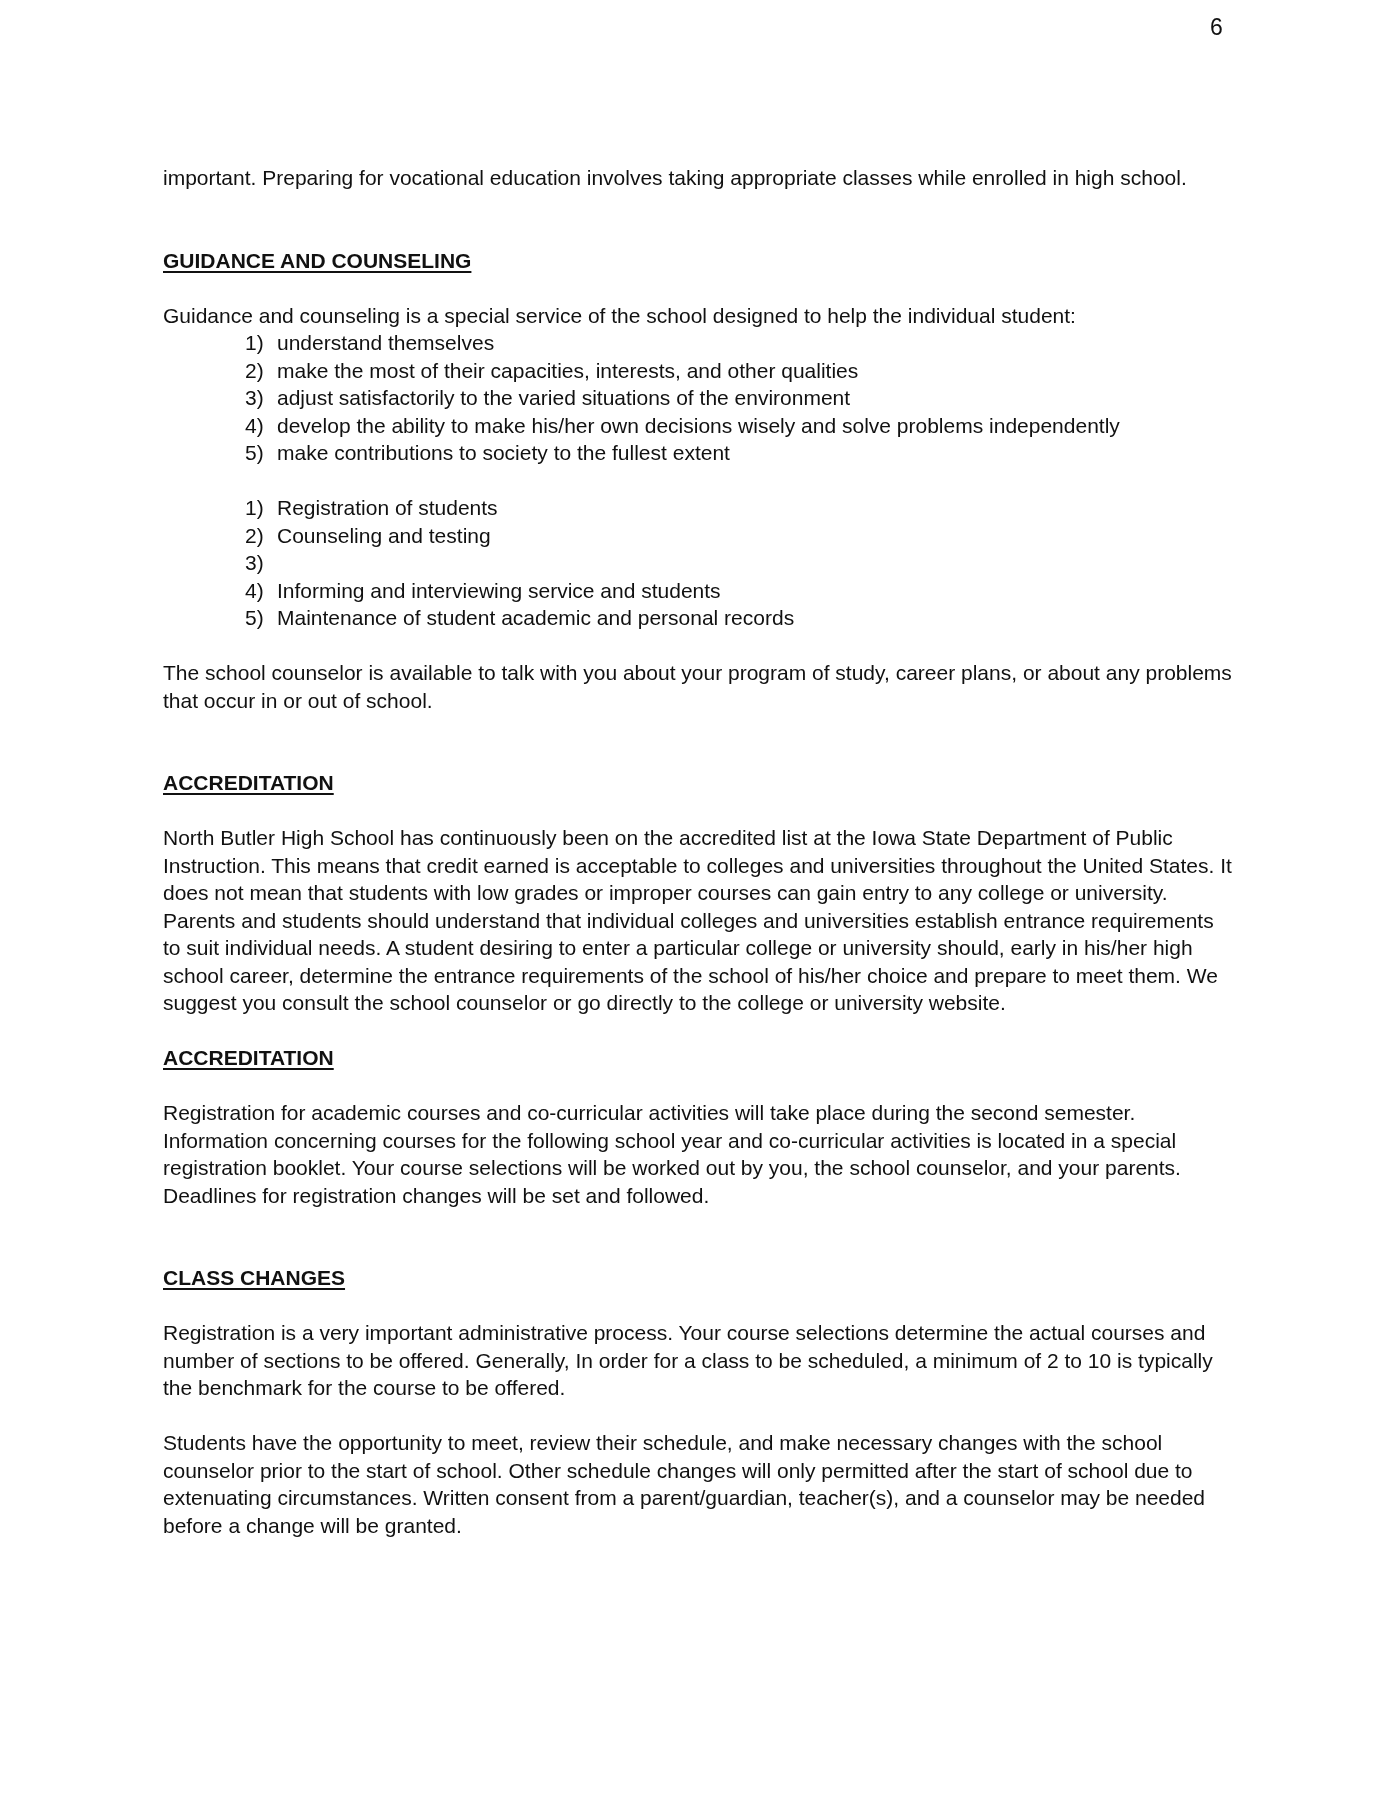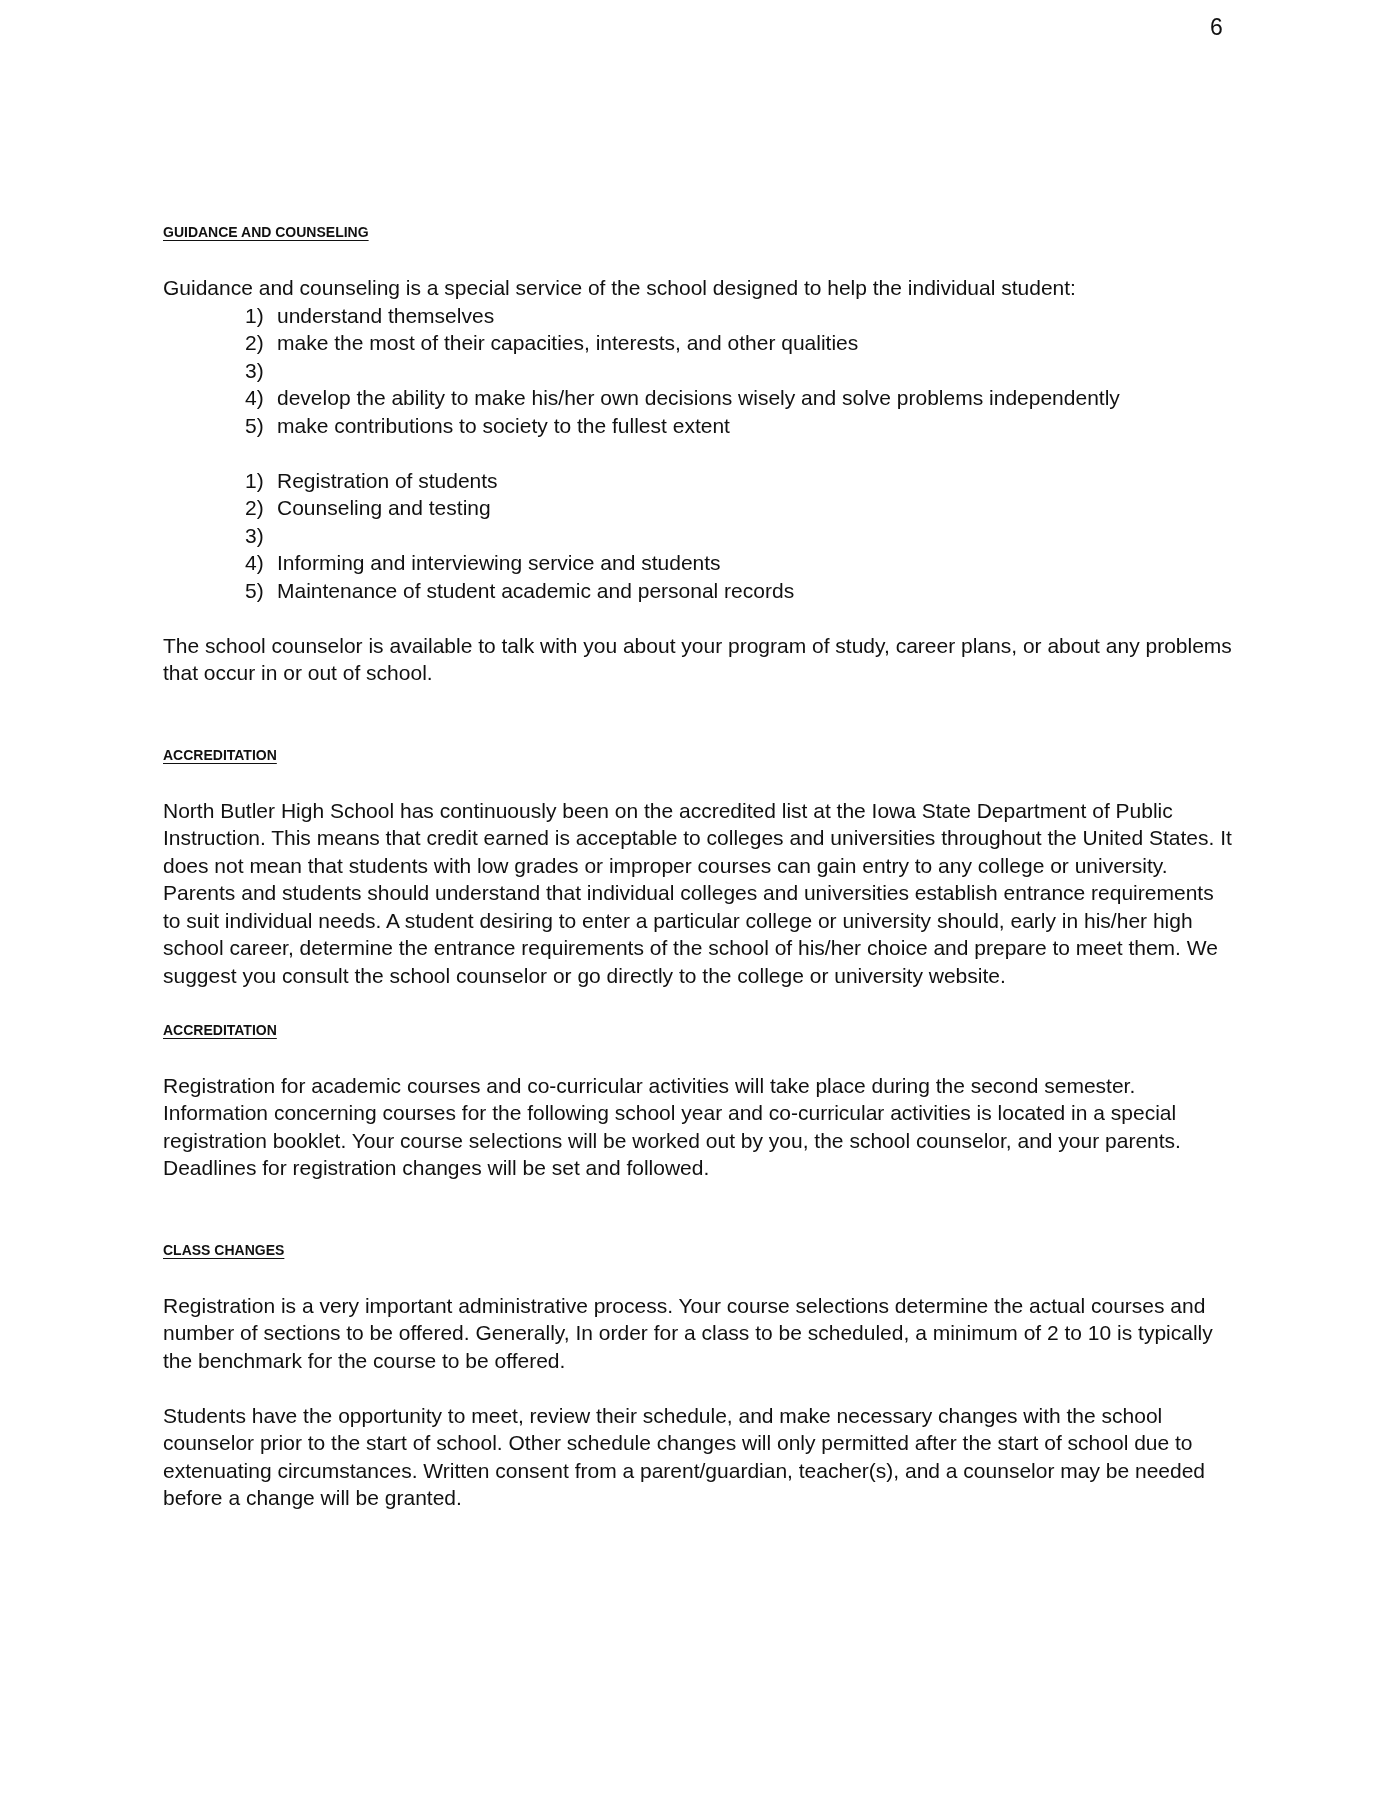--- a/index.html
+++ b/index.html
@@ -2,49 +2,51 @@
 <html><head>
 <meta charset="utf-8">
 <style>
   html, body { margin: 0; padding: 0; background: #ffffff; }
   body { width: 1391px; height: 1800px; position: relative; overflow: hidden;
          font-family: "Liberation Sans", sans-serif; color: #111111; }
   .page-number { position: absolute; left: 1210px; top: 14px; font-size: 23px; }
   .content { position: absolute; left: 163px; top: 164px; width: 1070px;
              font-size: 21px; line-height: 27.5px; }
   p { margin: 0; }
-  .heading { font-weight: bold; text-decoration: underline; text-underline-offset: 3px; margin: 0; font-size: 14px; }
+  .heading { font-weight: bold; text-decoration: underline; text-underline-offset: 3px; margin: 0; font-size: 21px; }
   ol { list-style: none; margin: 0; padding: 0 0 0 82px; }
   ol li { display: flex; }
   ol li .num { width: 32px; flex: none; }
   .gap1 { height: 27.5px; }
   .gap2 { height: 55px; }
 </style>
 </head>
 <body>
 
 <div class="page-number">6</div>
 
 <div class="content">
+  <p>important. Preparing for vocational education involves taking appropriate classes while enrolled in high school.</p>
   <div class="gap2"></div>
 
   <h2 class="heading">GUIDANCE AND COUNSELING</h2>
   <div class="gap1"></div>
   <p>Guidance and counseling is a special service of the school designed to help the individual student:</p>
   <ol>
     <li>
         <span class="num">1)</span>
         <span>understand themselves</span>
       </li>
     <li>
         <span class="num">2)</span>
         <span>make the most of their capacities, interests, and other qualities</span>
       </li>
     <li>
         <span class="num">3)</span>
+        <span>adjust satisfactorily to the varied situations of the environment</span>
       </li>
     <li>
         <span class="num">4)</span>
         <span>develop the ability to make his/her own decisions wisely and solve problems independently</span>
       </li>
     <li>
         <span class="num">5)</span>
         <span>make contributions to society to the fullest extent</span>
       </li>
   </ol>

